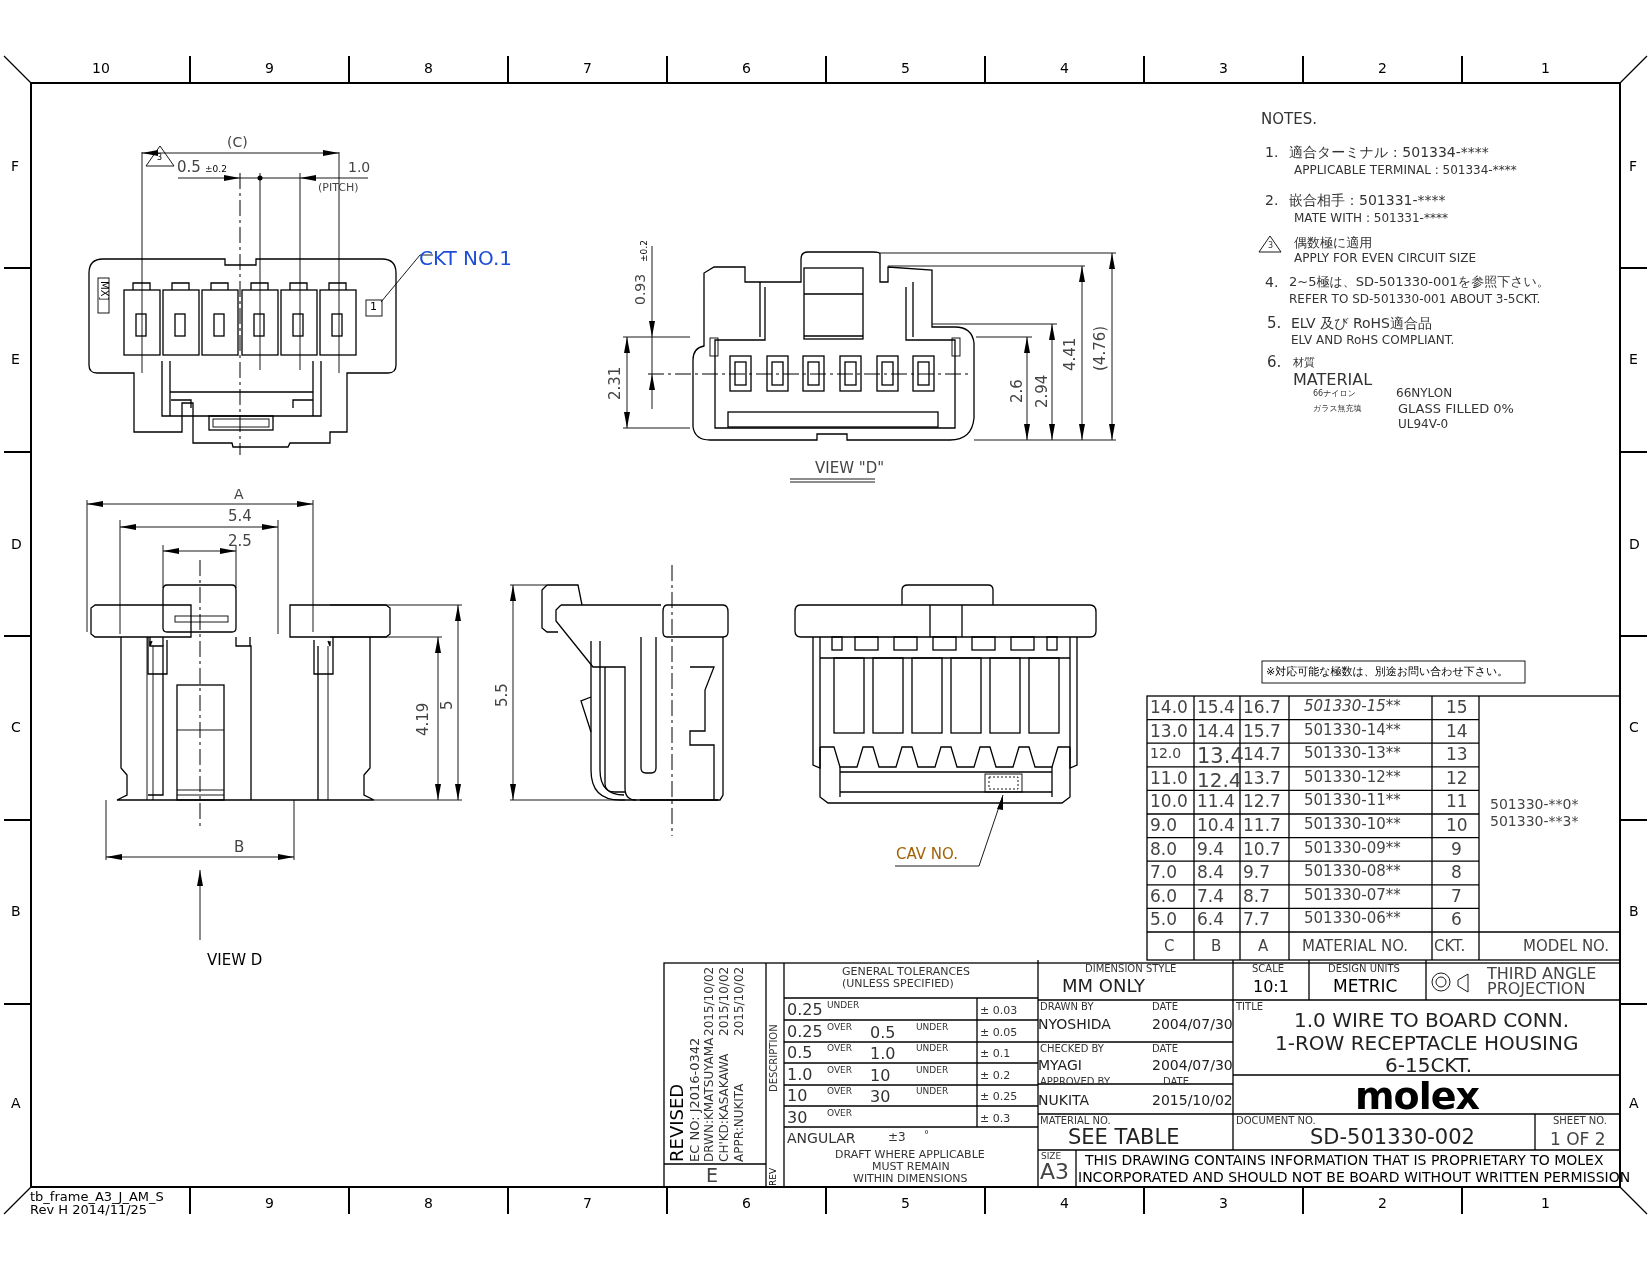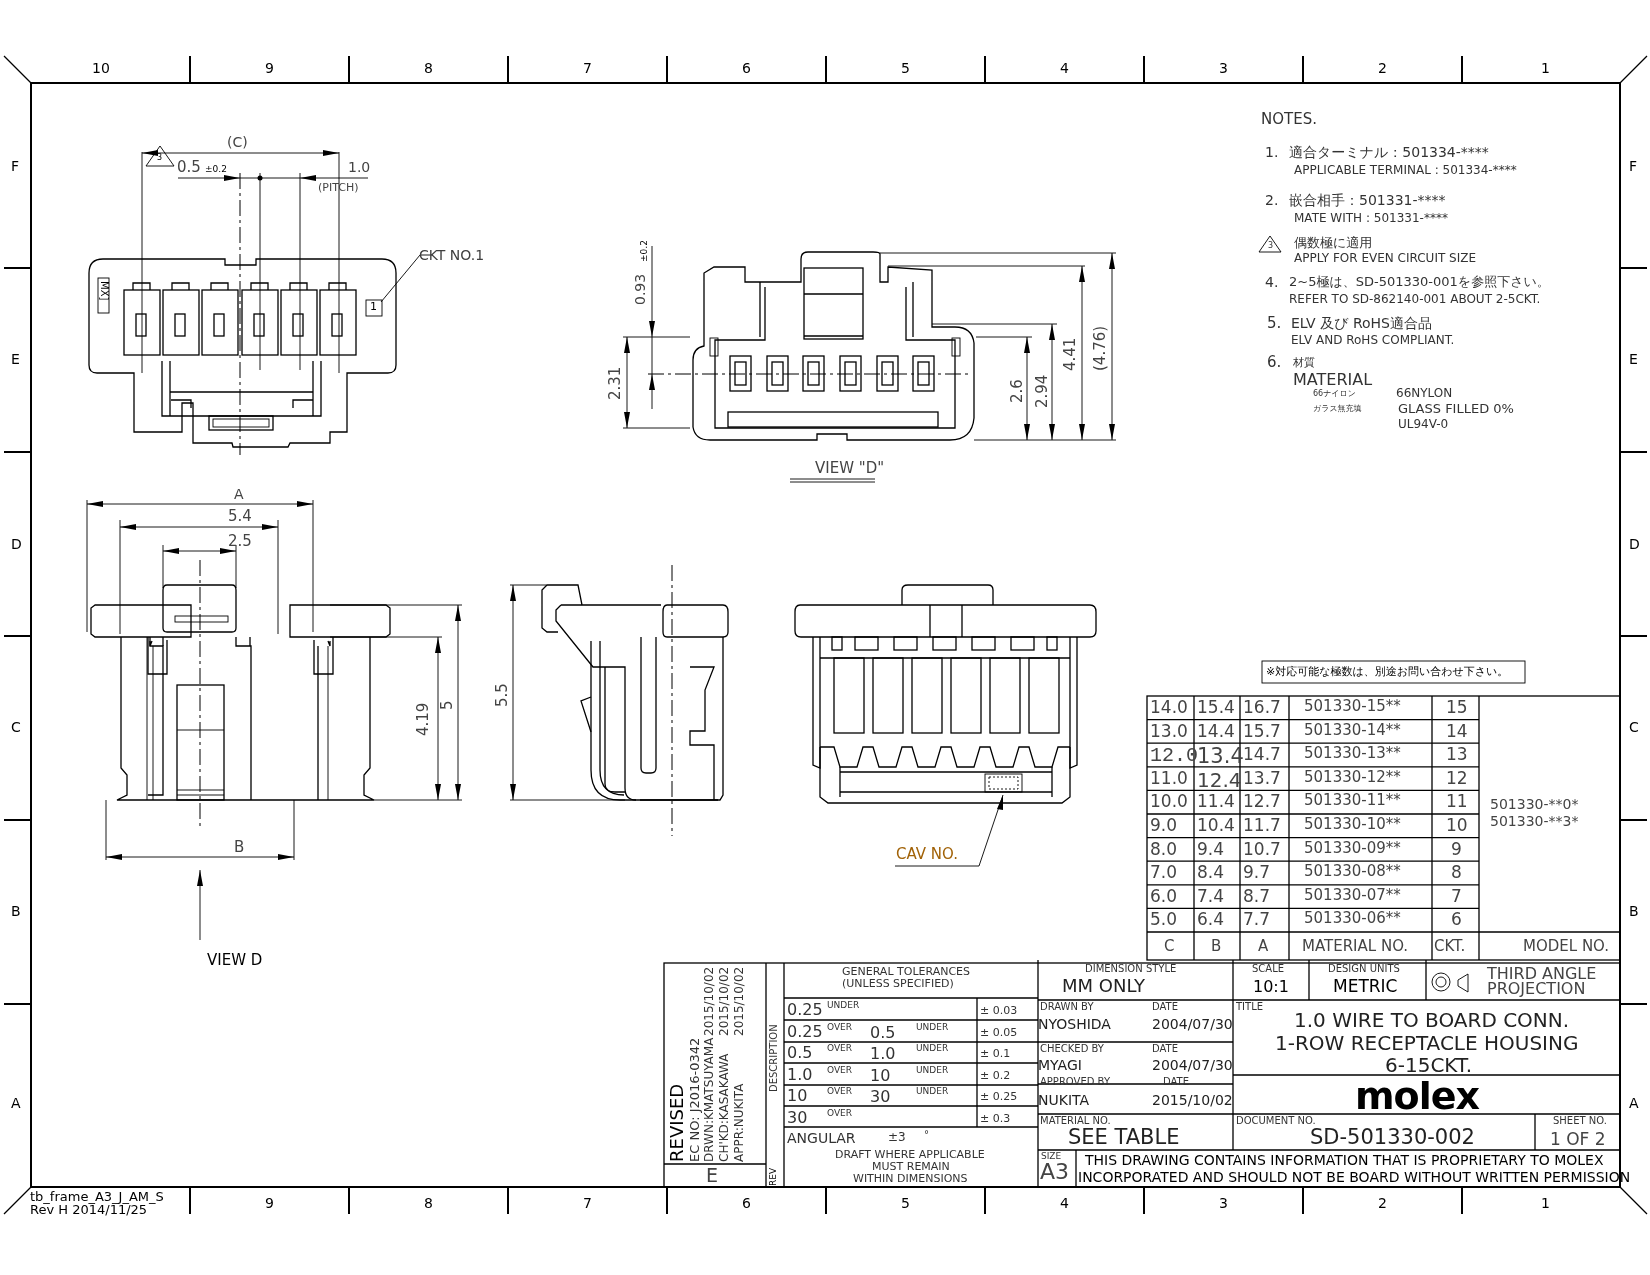--- a/index.html
+++ b/index.html
@@ -365,21 +365,21 @@
   <span class="t" style="left:1629px;top:1096px;font-size:14px">A</span>
 </div>
 
 <div>
   <span class="t" style="left:227px;top:135px;font-size:14px;color:#444">(C)</span>
   <span class="t" style="left:157px;top:154px;font-size:8px">3</span>
   <span class="t" style="left:177px;top:160px;font-size:15px;color:#444">0.5</span>
   <span class="t" style="left:205px;top:165px;font-size:9px">±0.2</span>
   <span class="t" style="left:348px;top:160px;font-size:14px;color:#444">1.0</span>
   <span class="t" style="left:318px;top:182px;font-size:11px;color:#444">(PITCH)</span>
-  <span class="t" style="left:419px;top:248px;font-size:14px;color:#404040">CKT NO.1</span>
+  <span class="t" style="left:419px;top:248px;font-size:20px;color:#1d4ed8">CKT NO.1</span>
   <span class="t" style="left:97px;top:281px;font-size:10px;transform:rotate(90deg);transform-origin:left top;margin-left:12px">MX]</span>
   <span class="t" style="left:370px;top:301px;font-size:11px">1</span>
 </div>
 <div>
   <span class="t" style="left:633px;top:246px;font-size:14px;color:#444;transform:rotate(-90deg);transform-origin:left top;top:305px">0.93</span>
   <span class="t" style="left:640px;top:262px;font-size:9px;transform:rotate(-90deg);transform-origin:left top">±0.2</span>
   <span class="t" style="left:608px;top:400px;font-size:15px;color:#444;transform:rotate(-90deg);transform-origin:left top">2.31</span>
   <span class="t" style="left:1010px;top:403px;font-size:15px;color:#444;transform:rotate(-90deg);transform-origin:left top">2.6</span>
   <span class="t" style="left:1035px;top:408px;font-size:15px;color:#444;transform:rotate(-90deg);transform-origin:left top">2.94</span>
   <span class="t" style="left:1063px;top:371px;font-size:15px;color:#444;transform:rotate(-90deg);transform-origin:left top">4.41</span>
@@ -404,47 +404,47 @@
   <span class="t" style="left:1289px;top:145px;font-size:14px;color:#333">適合ターミナル：501334-****</span>
   <span class="t" style="left:1294px;top:164px;font-size:12px;color:#333">APPLICABLE TERMINAL : 501334-****</span>
   <span class="t" style="left:1265px;top:193px;font-size:14px;color:#333">2.</span>
   <span class="t" style="left:1289px;top:193px;font-size:14px;color:#333">嵌合相手：501331-****</span>
   <span class="t" style="left:1294px;top:212px;font-size:12px;color:#333">MATE WITH : 501331-****</span>
   <span class="t" style="left:1268px;top:242px;font-size:8px;color:#333">3</span>
   <span class="t" style="left:1294px;top:236px;font-size:13px;color:#333">偶数極に適用</span>
   <span class="t" style="left:1294px;top:252px;font-size:12px;color:#333">APPLY FOR EVEN CIRCUIT SIZE</span>
   <span class="t" style="left:1265px;top:275px;font-size:14px;color:#333">4.</span>
   <span class="t" style="left:1289px;top:275px;font-size:13px;color:#333">2~5極は、SD-501330-001を参照下さい。</span>
-  <span class="t" style="left:1289px;top:293px;font-size:12px;color:#333">REFER TO SD-862140-001 ABOUT 2-5CKT.</span>
+  <span class="t" style="left:1289px;top:293px;font-size:12px;color:#333">REFER TO SD-501330-001 ABOUT 3-5CKT.</span>
   <span class="t" style="left:1267px;top:316px;font-size:15px;color:#333">5.</span>
   <span class="t" style="left:1291px;top:316px;font-size:14px;color:#333">ELV 及び RoHS適合品</span>
   <span class="t" style="left:1291px;top:334px;font-size:12px;color:#333">ELV AND RoHS COMPLIANT.</span>
   <span class="t" style="left:1267px;top:355px;font-size:15px;color:#333">6.</span>
   <span class="t" style="left:1293px;top:357px;font-size:11px;color:#333">材質</span>
   <span class="t" style="left:1293px;top:372px;font-size:16px;color:#333">MATERIAL</span>
   <span class="t" style="left:1313px;top:390px;font-size:8px;color:#333">66ナイロン</span>
   <span class="t" style="left:1396px;top:387px;font-size:12px;color:#333">66NYLON</span>
   <span class="t" style="left:1313px;top:405px;font-size:8px;color:#333">ガラス無充填</span>
   <span class="t" style="left:1398px;top:402px;font-size:13px;color:#333">GLASS FILLED 0%</span>
   <span class="t" style="left:1398px;top:418px;font-size:12px;color:#333">UL94V-0</span>
   <span class="t" style="left:1266px;top:666px;font-size:11px">※対応可能な極数は、別途お問い合わせ下さい。</span>
 </div>
 
 <div id="mtable">
     <span class="t" style="left: 1150px; top: 699px; font-size: 17px; color: rgb(68, 68, 68);">14.0</span>
     <span class="t" style="left: 1197px; top: 699px; font-size: 17px; color: rgb(68, 68, 68);">15.4</span>
     <span class="t" style="left: 1243px; top: 699px; font-size: 17px; color: rgb(68, 68, 68);">16.7</span>
-    <span class="t" style="left: 1304px; top: 699px; font-size: 15px; color: rgb(68, 68, 68);">501330-15**</span>
+    <span class="t" style="left: 1304px; top: 699px; font-size: 15px; color: rgb(68, 68, 68); font-style: italic;">501330-15**</span>
     <span class="t" style="left: 1446px; top: 699px; font-size: 17px; color: rgb(68, 68, 68);">15</span>
     <span class="t" style="left: 1150px; top: 722.6px; font-size: 17px; color: rgb(68, 68, 68);">13.0</span>
     <span class="t" style="left: 1197px; top: 722.6px; font-size: 17px; color: rgb(68, 68, 68);">14.4</span>
     <span class="t" style="left: 1243px; top: 722.6px; font-size: 17px; color: rgb(68, 68, 68);">15.7</span>
     <span class="t" style="left: 1304px; top: 722.6px; font-size: 15px; color: rgb(68, 68, 68);">501330-14**</span>
     <span class="t" style="left: 1446px; top: 722.6px; font-size: 17px; color: rgb(68, 68, 68);">14</span>
-    <span class="t" style="left: 1150px; top: 746.2px; font-size: 20px; color: rgb(68, 68, 68); font-family: Liberation Mono, monospace;">12.0</span>
+    <span class="t" style="left: 1150px; top: 746.2px; font-size: 14px; color: rgb(68, 68, 68);">12.0</span>
     <span class="t" style="left: 1197px; top: 746.2px; font-size: 21px; color: rgb(68, 68, 68);">13.4</span>
     <span class="t" style="left: 1243px; top: 746.2px; font-size: 17px; color: rgb(68, 68, 68);">14.7</span>
     <span class="t" style="left: 1304px; top: 746.2px; font-size: 15px; color: rgb(68, 68, 68);">501330-13**</span>
     <span class="t" style="left: 1446px; top: 746.2px; font-size: 17px; color: rgb(68, 68, 68);">13</span>
     <span class="t" style="left: 1150px; top: 769.8px; font-size: 17px; color: rgb(68, 68, 68);">11.0</span>
     <span class="t" style="left: 1197px; top: 769.8px; font-size: 20px; color: rgb(68, 68, 68);">12.4</span>
     <span class="t" style="left: 1243px; top: 769.8px; font-size: 17px; color: rgb(68, 68, 68);">13.7</span>
     <span class="t" style="left: 1304px; top: 769.8px; font-size: 15px; color: rgb(68, 68, 68);">501330-12**</span>
     <span class="t" style="left: 1446px; top: 769.8px; font-size: 17px; color: rgb(68, 68, 68);">12</span>
     <span class="t" style="left: 1150px; top: 793.4px; font-size: 17px; color: rgb(68, 68, 68);">10.0</span>

